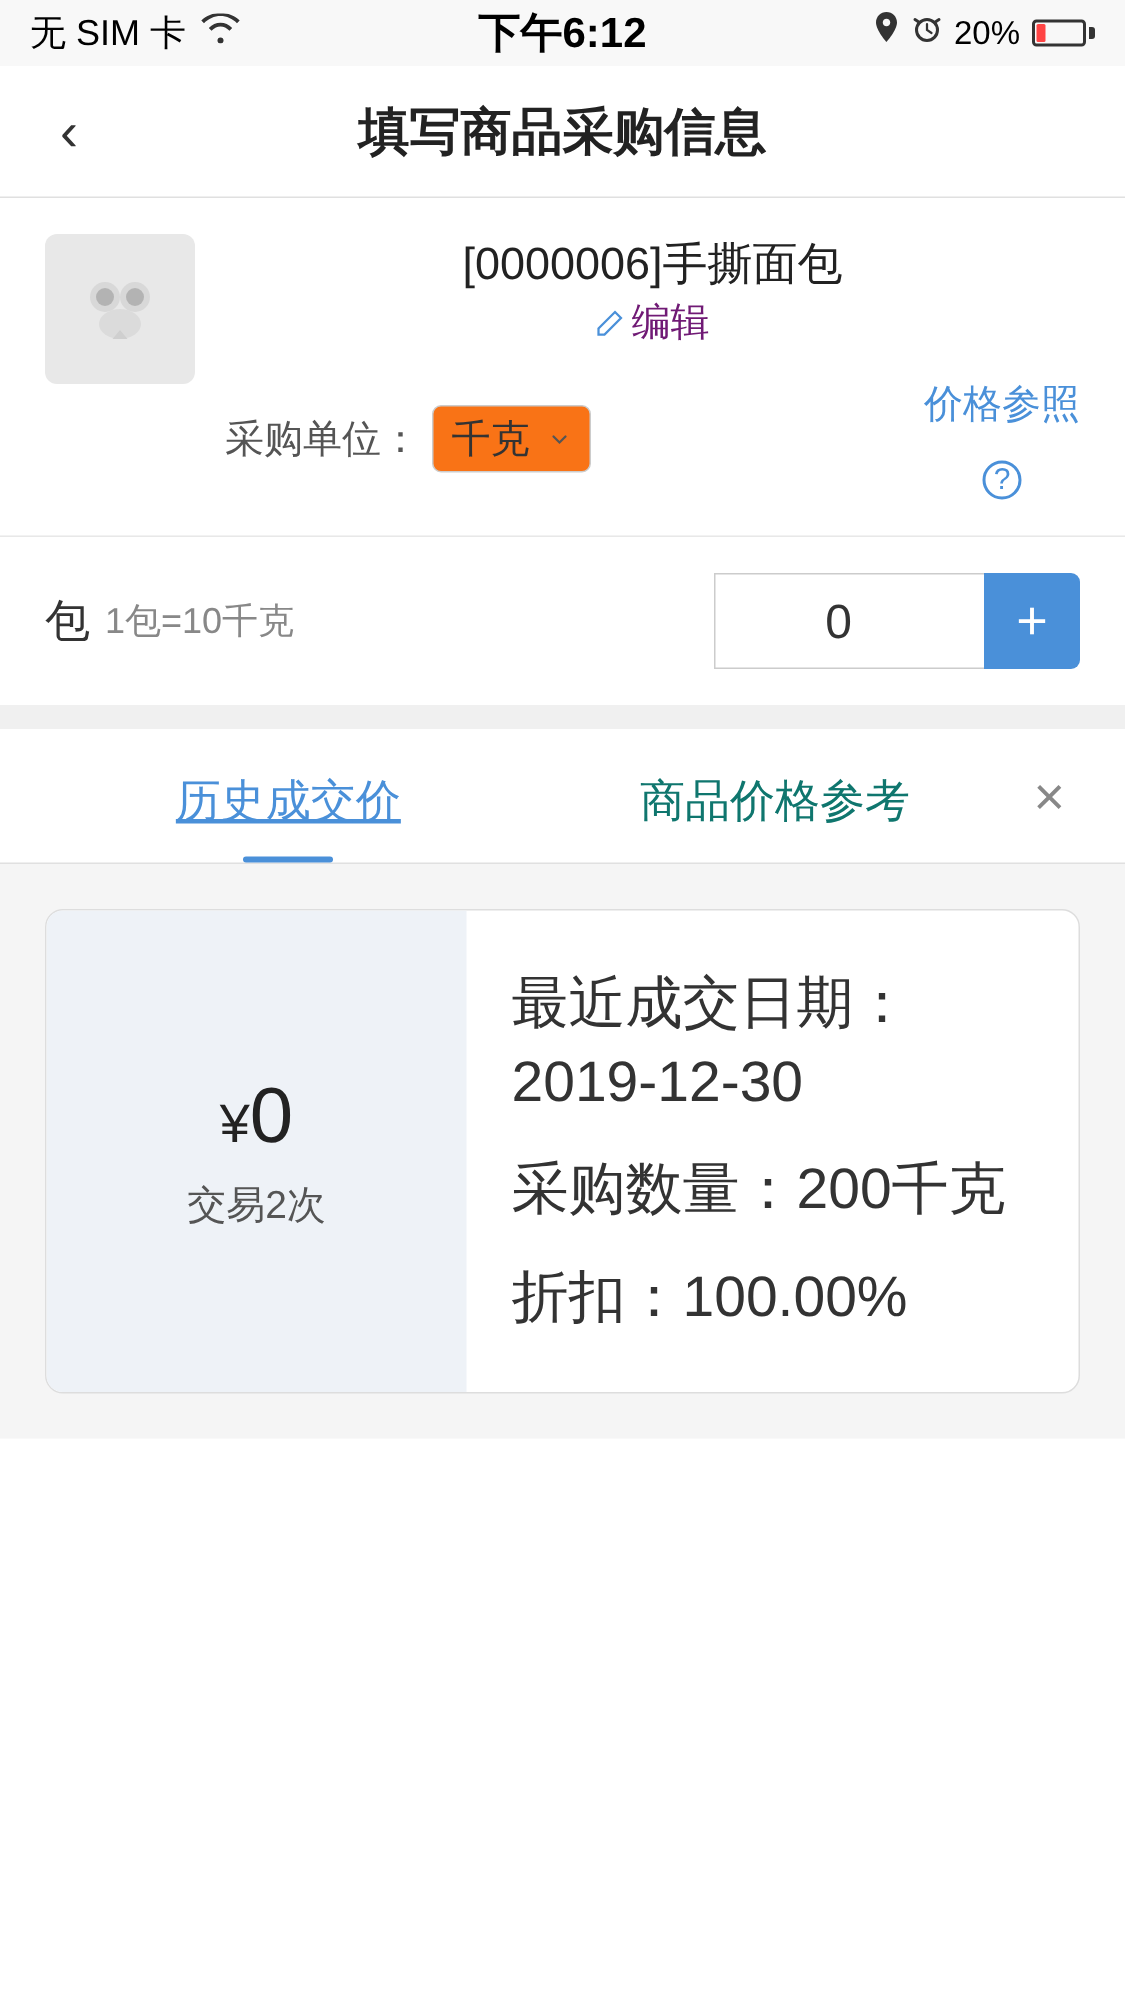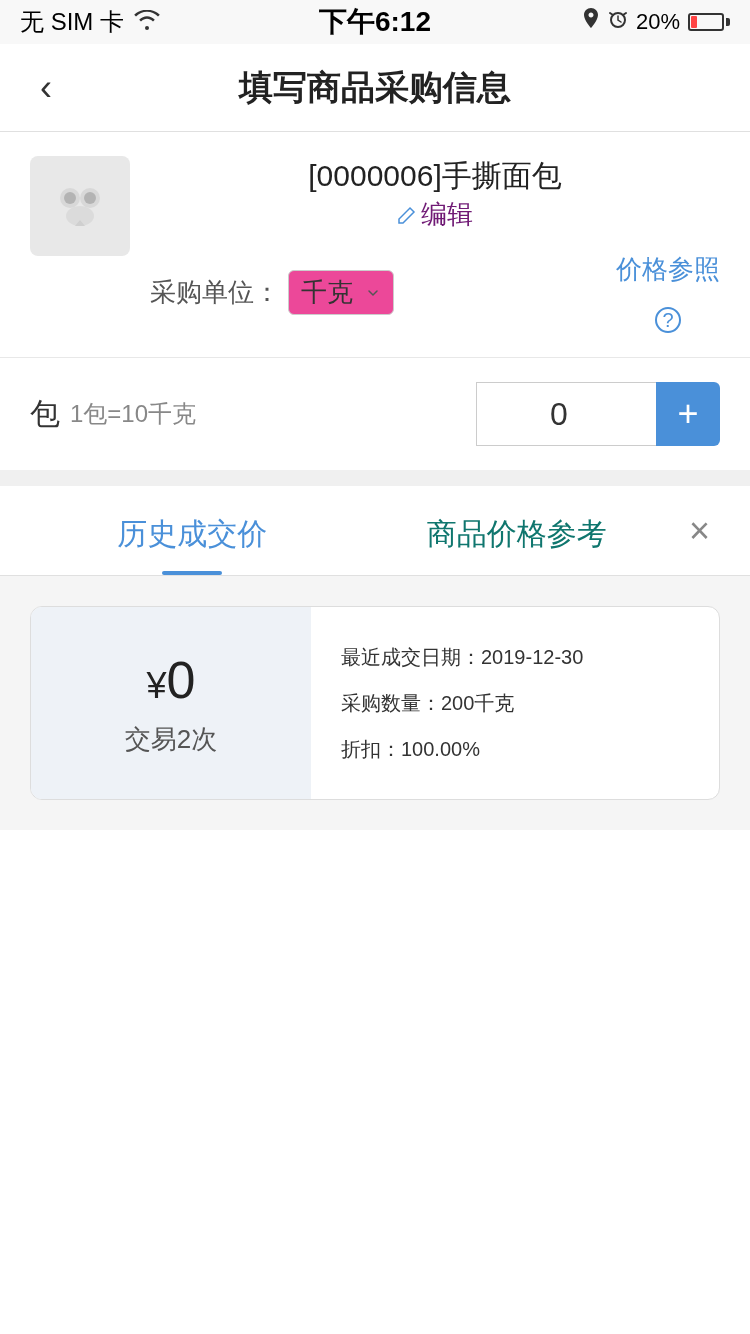--- a/index.html
+++ b/index.html
@@ -155,21 +155,21 @@
     }
     .unit-select {
       display: inline-flex;
       align-items: center;
       border: 1px solid #ccc;
       border-radius: 6px;
       padding: 4px 12px;
       font-size: 26px;
       color: #333;
       gap: 12px;
-      background: #ec4899;
+      background: #f97316;
     }
     .price-ref {
       font-size: 26px;
       color: #4a90d9;
       display: flex;
       align-items: center;
       gap: 20px;
       flex-direction: column;
     }
 
@@ -247,20 +247,21 @@
       text-align: center;
       padding: 28px 0 20px;
       font-size: 30px;
       color: #0f766e;
       position: relative;
       cursor: pointer;
     }
     .tab-item.active {
       color: #4a90d9;
       font-weight: 500;
+      text-decoration: underline;
     }
     .tab-item.active::after {
       content: '';
       position: absolute;
       bottom: 0;
       left: 50%;
       transform: translateX(-50%);
       width: 60px;
       height: 4px;
       background: #4a90d9;
@@ -309,21 +310,21 @@
     }
     .card-right {
       flex: 1;
       padding: 36px 30px;
       display: flex;
       flex-direction: column;
       gap: 18px;
       justify-content: center;
     }
     .card-info-row {
-      font-size: 20px;
+      font-size: 38px;
       color: #333;
       line-height: 1.4;
     }
 
     
     .page-bottom {
       height: 700px;
       background: #fff;
     }
   </style>

